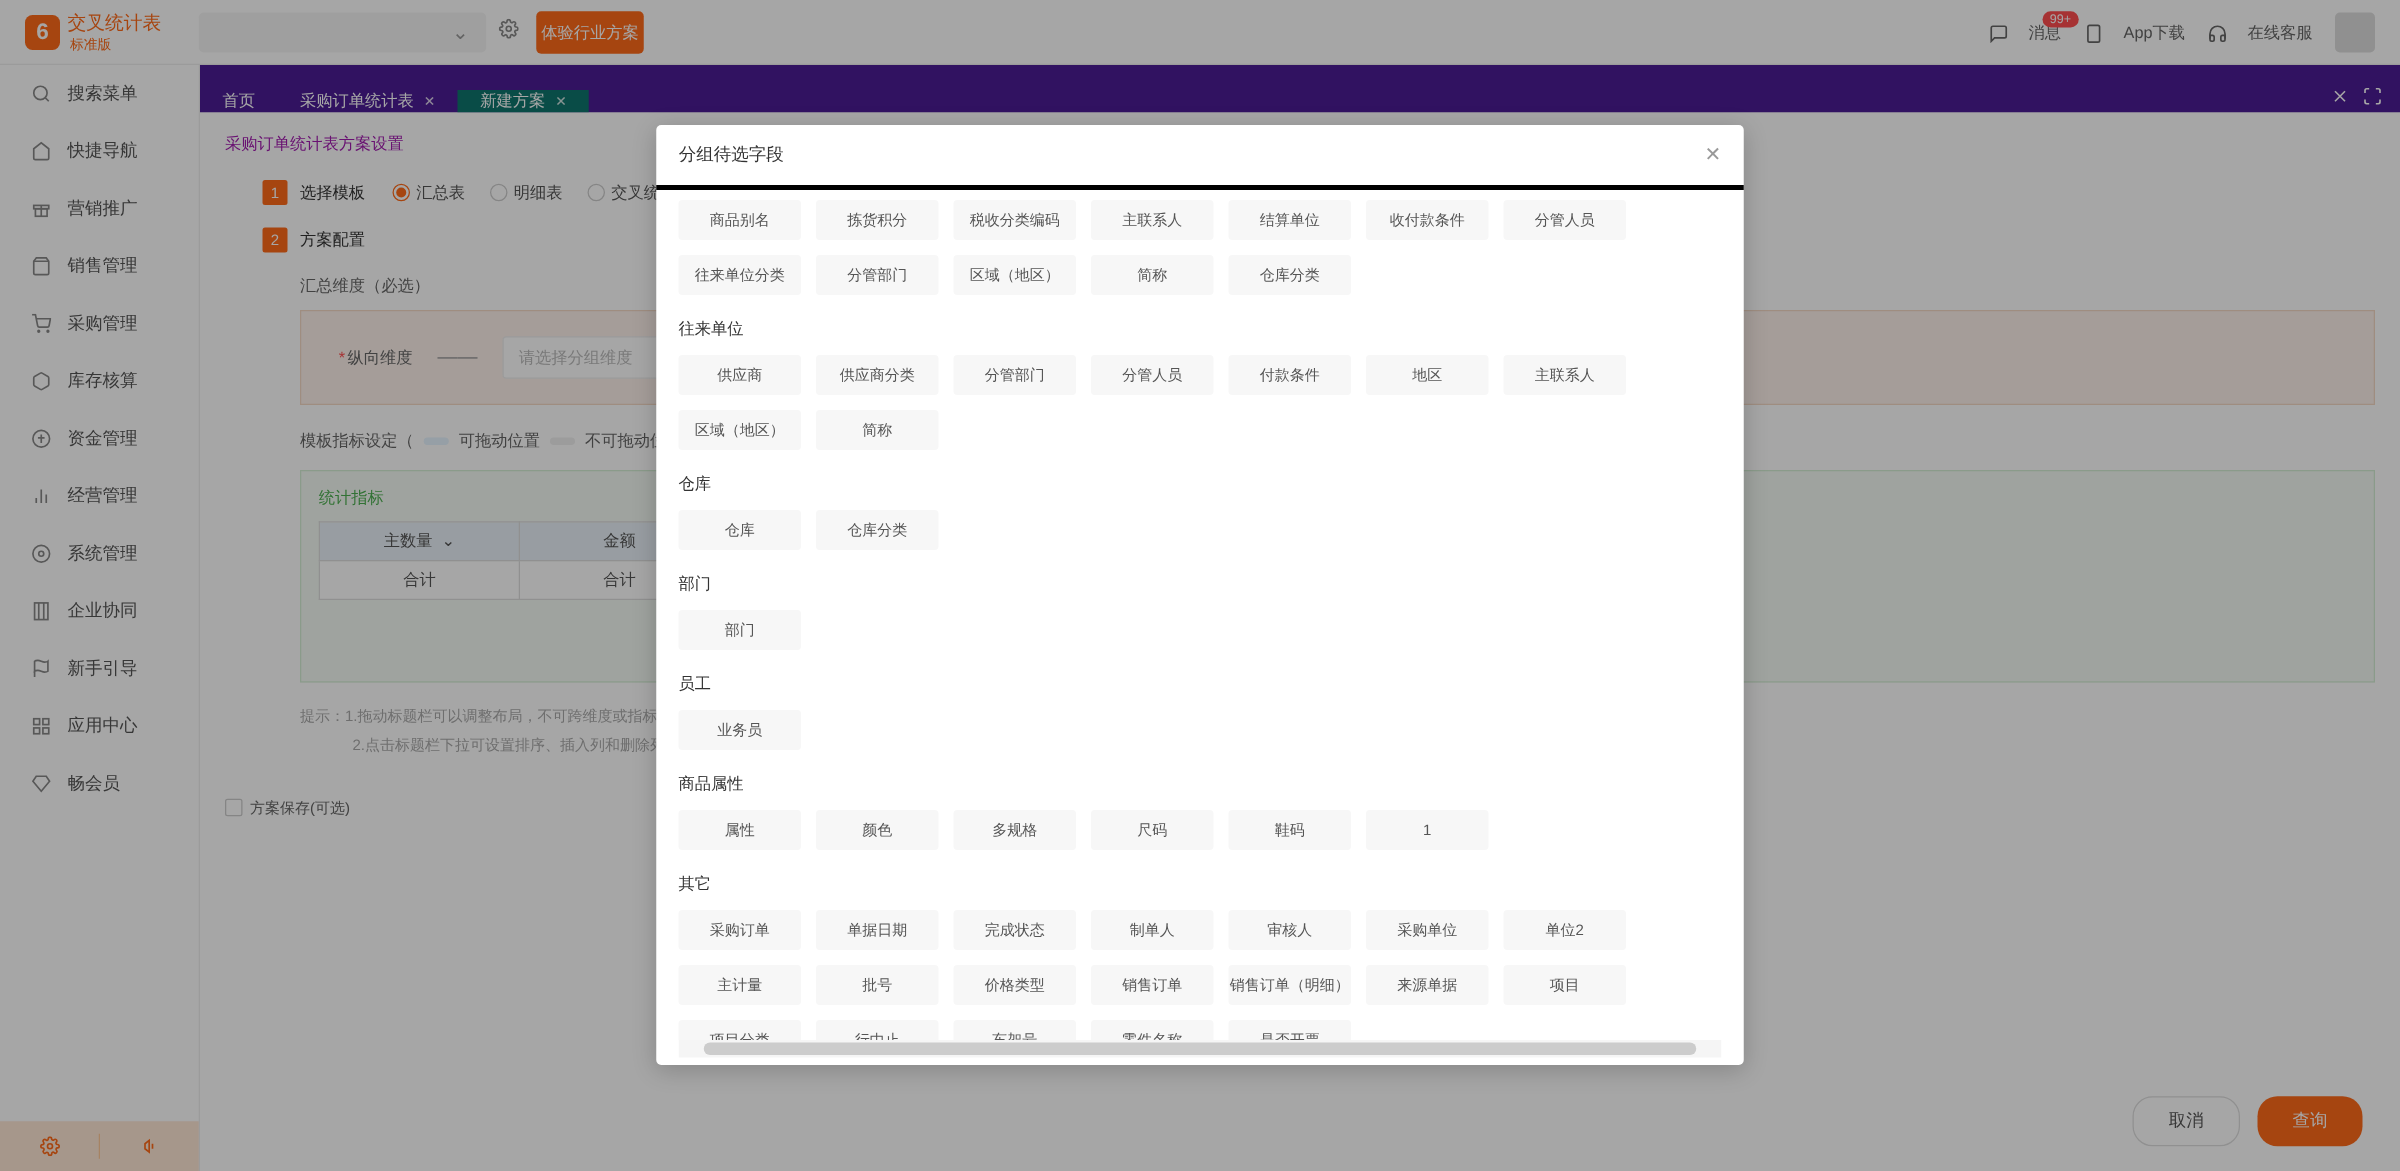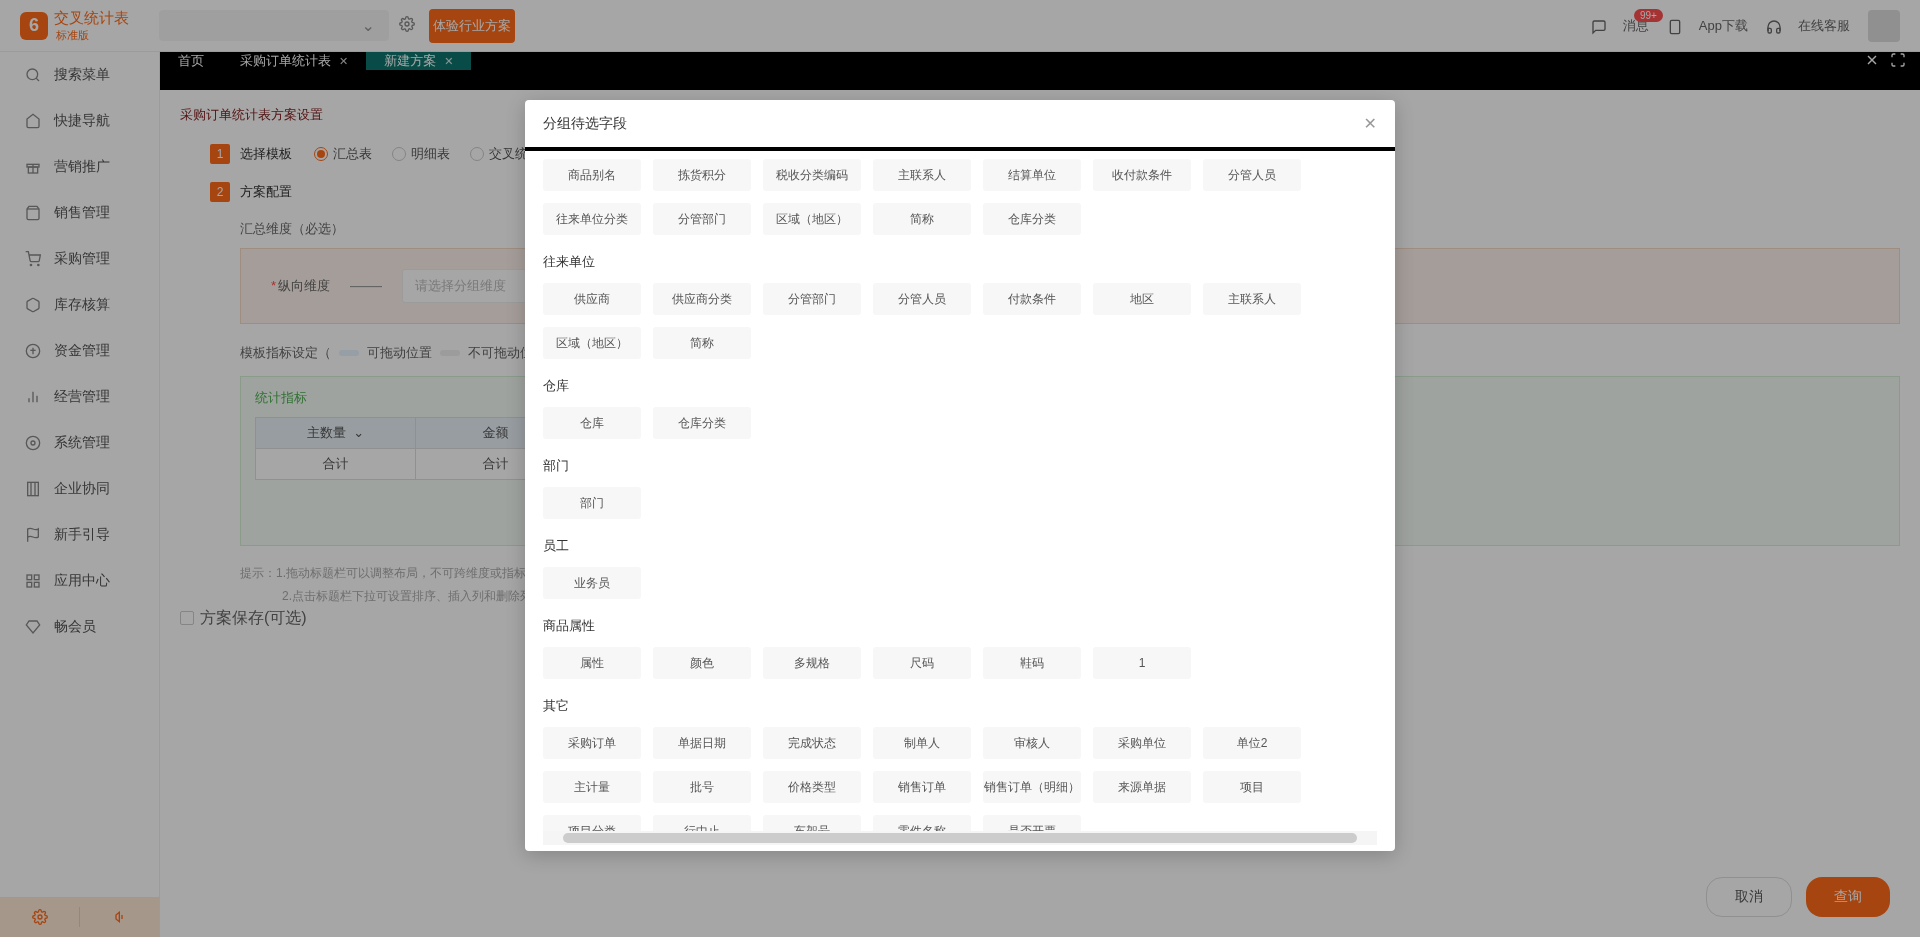--- a/index.html
+++ b/index.html
@@ -23,29 +23,29 @@
 
 
 .sidebar { position: absolute; left: 0; top: 52px; width: 160px; height: calc(100% - 52px); background: #fff; border-right: 1px solid #eee; display: flex; flex-direction: column; }
 .sidebar-item { display: flex; align-items: center; gap: 12px; padding: 14px 24px; color: #555; font-size: 14px; cursor: pointer; }
 .sidebar-icon { width: 18px; height: 18px; display: flex; align-items: center; justify-content: center; color: #888; }
 .sidebar-bottom { margin-top: auto; height: 40px; background: #ffe8d6; display: flex; align-items: center; }
 .sb-btn { flex: 1; display: flex; align-items: center; justify-content: center; color: #ff6b1a; cursor: pointer; height: 100%;}
 .sb-divider { width: 1px; height: 20px; background: #ffc999; }
 
 
-.tabs { position: absolute; left: 160px; top: 52px; right: 0; height: 38px; background: #000000; display: flex; align-items: flex-start; }
+.tabs { position: absolute; left: 160px; top: 52px; right: 0; height: 38px; background: #4c1d95; display: flex; align-items: flex-end; }
 .tab { padding: 0 18px; color: #fff; font-size: 13px; display: flex; align-items: center; gap: 8px; cursor: pointer; }
 .tab.active { background: #0f766e; }
 .tab-close { font-size: 11px; opacity: 0.8; }
 .tabs-right { margin-left: auto; display: flex; align-items: center; gap: 10px; padding-right: 14px; color: #fff; }
 
 
 .main { position: absolute; left: 160px; top: 90px; right: 0; bottom: 0; background: #fff; padding: 16px 20px; overflow: hidden; }
-.page-title { font-size: 13px; color: #7f1d1d; margin-bottom: 20px; }
+.page-title { font-size: 13px; color: #a21caf; margin-bottom: 20px; }
 .step-row { display: flex; align-items: center; gap: 10px; margin-bottom: 18px; margin-left: 30px; }
 .step-num { width: 20px; height: 20px; background: #ff6b1a; color: #fff; font-size: 12px; display: flex; align-items: center; justify-content: center; border-radius: 2px; }
 .step-label { font-size: 13px; color: #333; font-weight: 500; }
 .radio-group { display: flex; gap: 20px; margin-left: 12px; }
 .radio { display: flex; align-items: center; gap: 5px; font-size: 13px; color: #555; cursor: pointer; }
 .radio-circle { width: 14px; height: 14px; border: 1px solid #ccc; border-radius: 50%; display: flex; align-items: center; justify-content: center; }
 .radio-circle.checked { border-color: #ff6b1a; }
 .radio-circle.checked::after { content: ""; width: 8px; height: 8px; background: #ff6b1a; border-radius: 50%; }
 .sub-label { font-size: 13px; color: #666; margin: 10px 0 10px 60px; }
 .dim-box { margin-left: 60px; background: #fdf2ec; border: 1px solid #f5d9c5; padding: 20px 30px; display: flex; align-items: center; gap: 20px; width: calc(100% - 60px); }
@@ -56,21 +56,21 @@
 .indicator-row { margin: 20px 0 14px 60px; font-size: 13px; color: #666; display: flex; align-items: center; gap: 8px; }
 .chip { padding: 3px 10px; border-radius: 3px; font-size: 12px; }
 .chip.blue-bg { background: #e6f4ff; color: #666; }
 .chip.gray-bg { background: #f0f0f0; color: #666; }
 .table-box { margin-left: 60px; border: 1px solid #d4eed4; background: #f5fbf5; height: 170px; width: calc(100% - 60px); padding: 12px 14px; }
 .table-title { color: #4caf50; font-size: 13px; margin-bottom: 10px; }
 .mini-table { border-collapse: collapse; }
 .mini-table td { border: 1px solid #ddd; padding: 6px 0; font-size: 13px; text-align: center; width: 160px; background: #fff; color: #555; }
 .mini-table .hdr { background: #eaf2f9; }
 .hint { margin: 16px 0 0 60px; font-size: 12px; color: #aaa; line-height: 1.9; }
-.save-row { display: flex; align-items: center; gap: 6px; font-size: 16px; color: #666; }
+.save-row { margin-top: 30px; display: flex; align-items: center; gap: 6px; font-size: 12px; color: #666; }
 .checkbox { width: 14px; height: 14px; border: 1px solid #ccc; border-radius: 2px; }
 .footer-btns { position: absolute; bottom: 20px; right: 30px; display: flex; gap: 14px; }
 .btn { padding: 10px 28px; font-size: 14px; border-radius: 16px; border: none; cursor: pointer; }
 .btn.cancel { background: #fff; border: 1px solid #ddd; color: #555; }
 .btn.primary { background: #ff6b1a; color: #fff; }
 
 
 .overlay { position: absolute; inset: 0; background: rgba(0,0,0,0.35); z-index: 100; }
 
 

